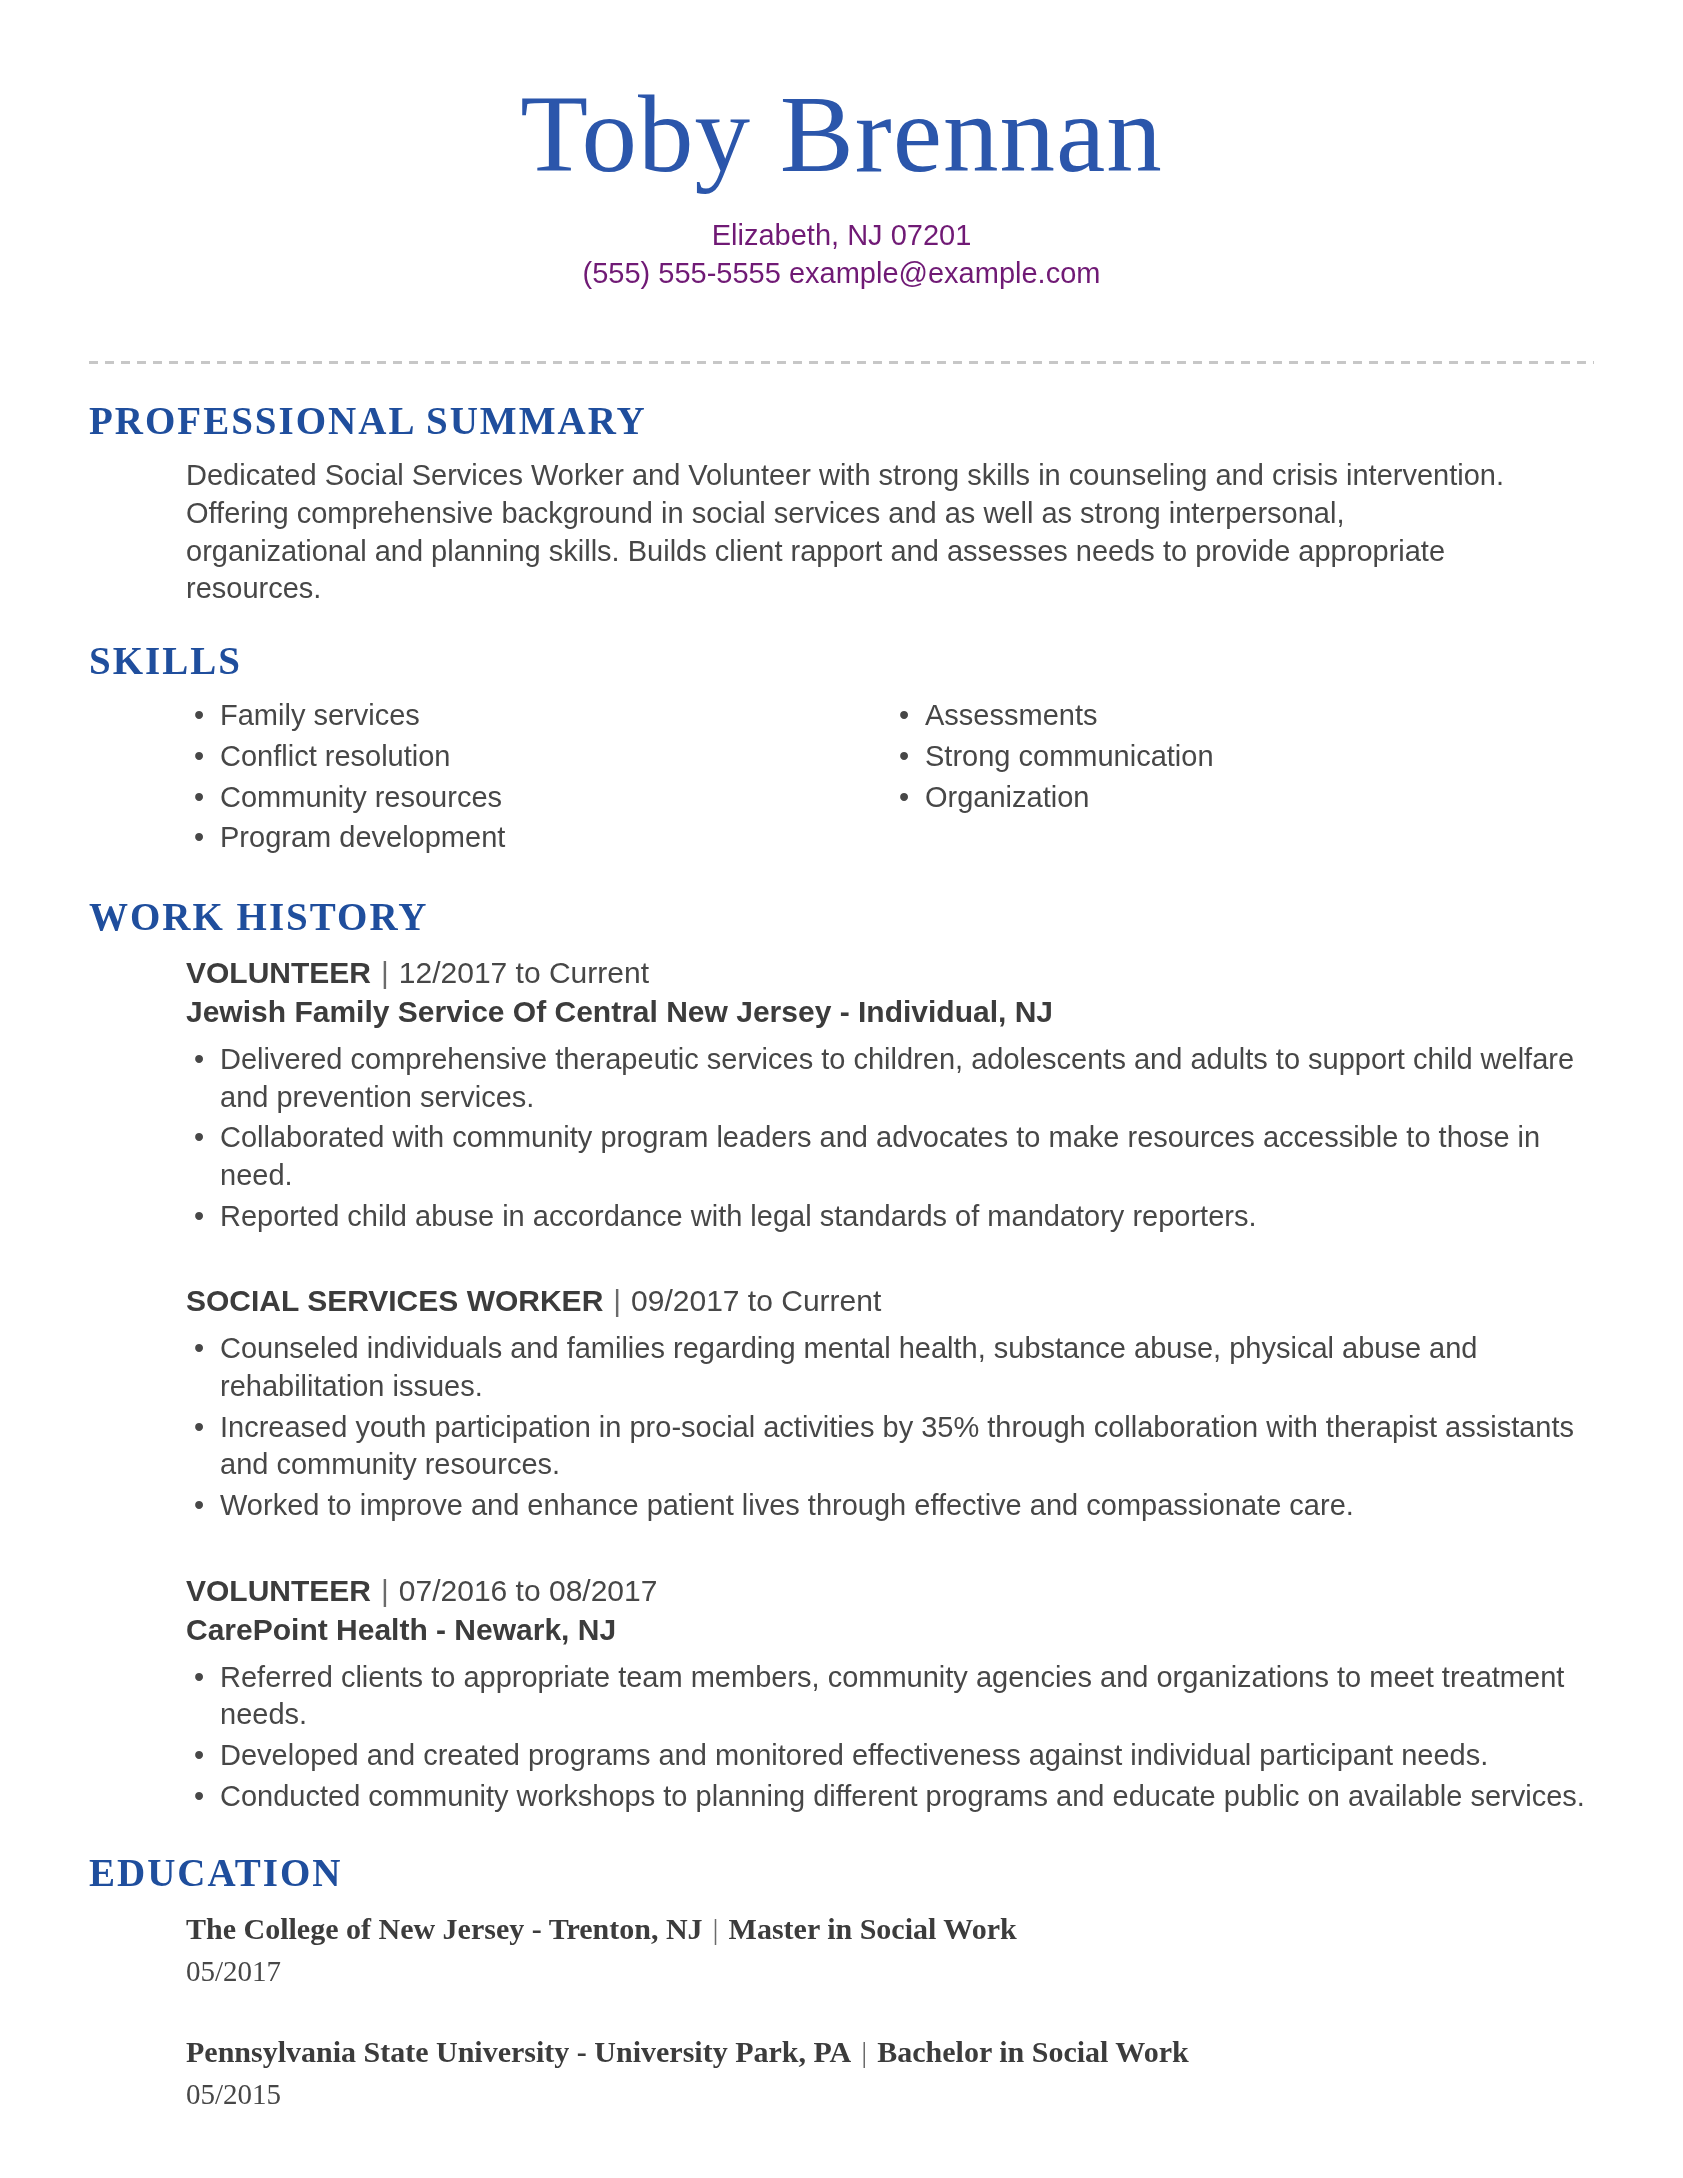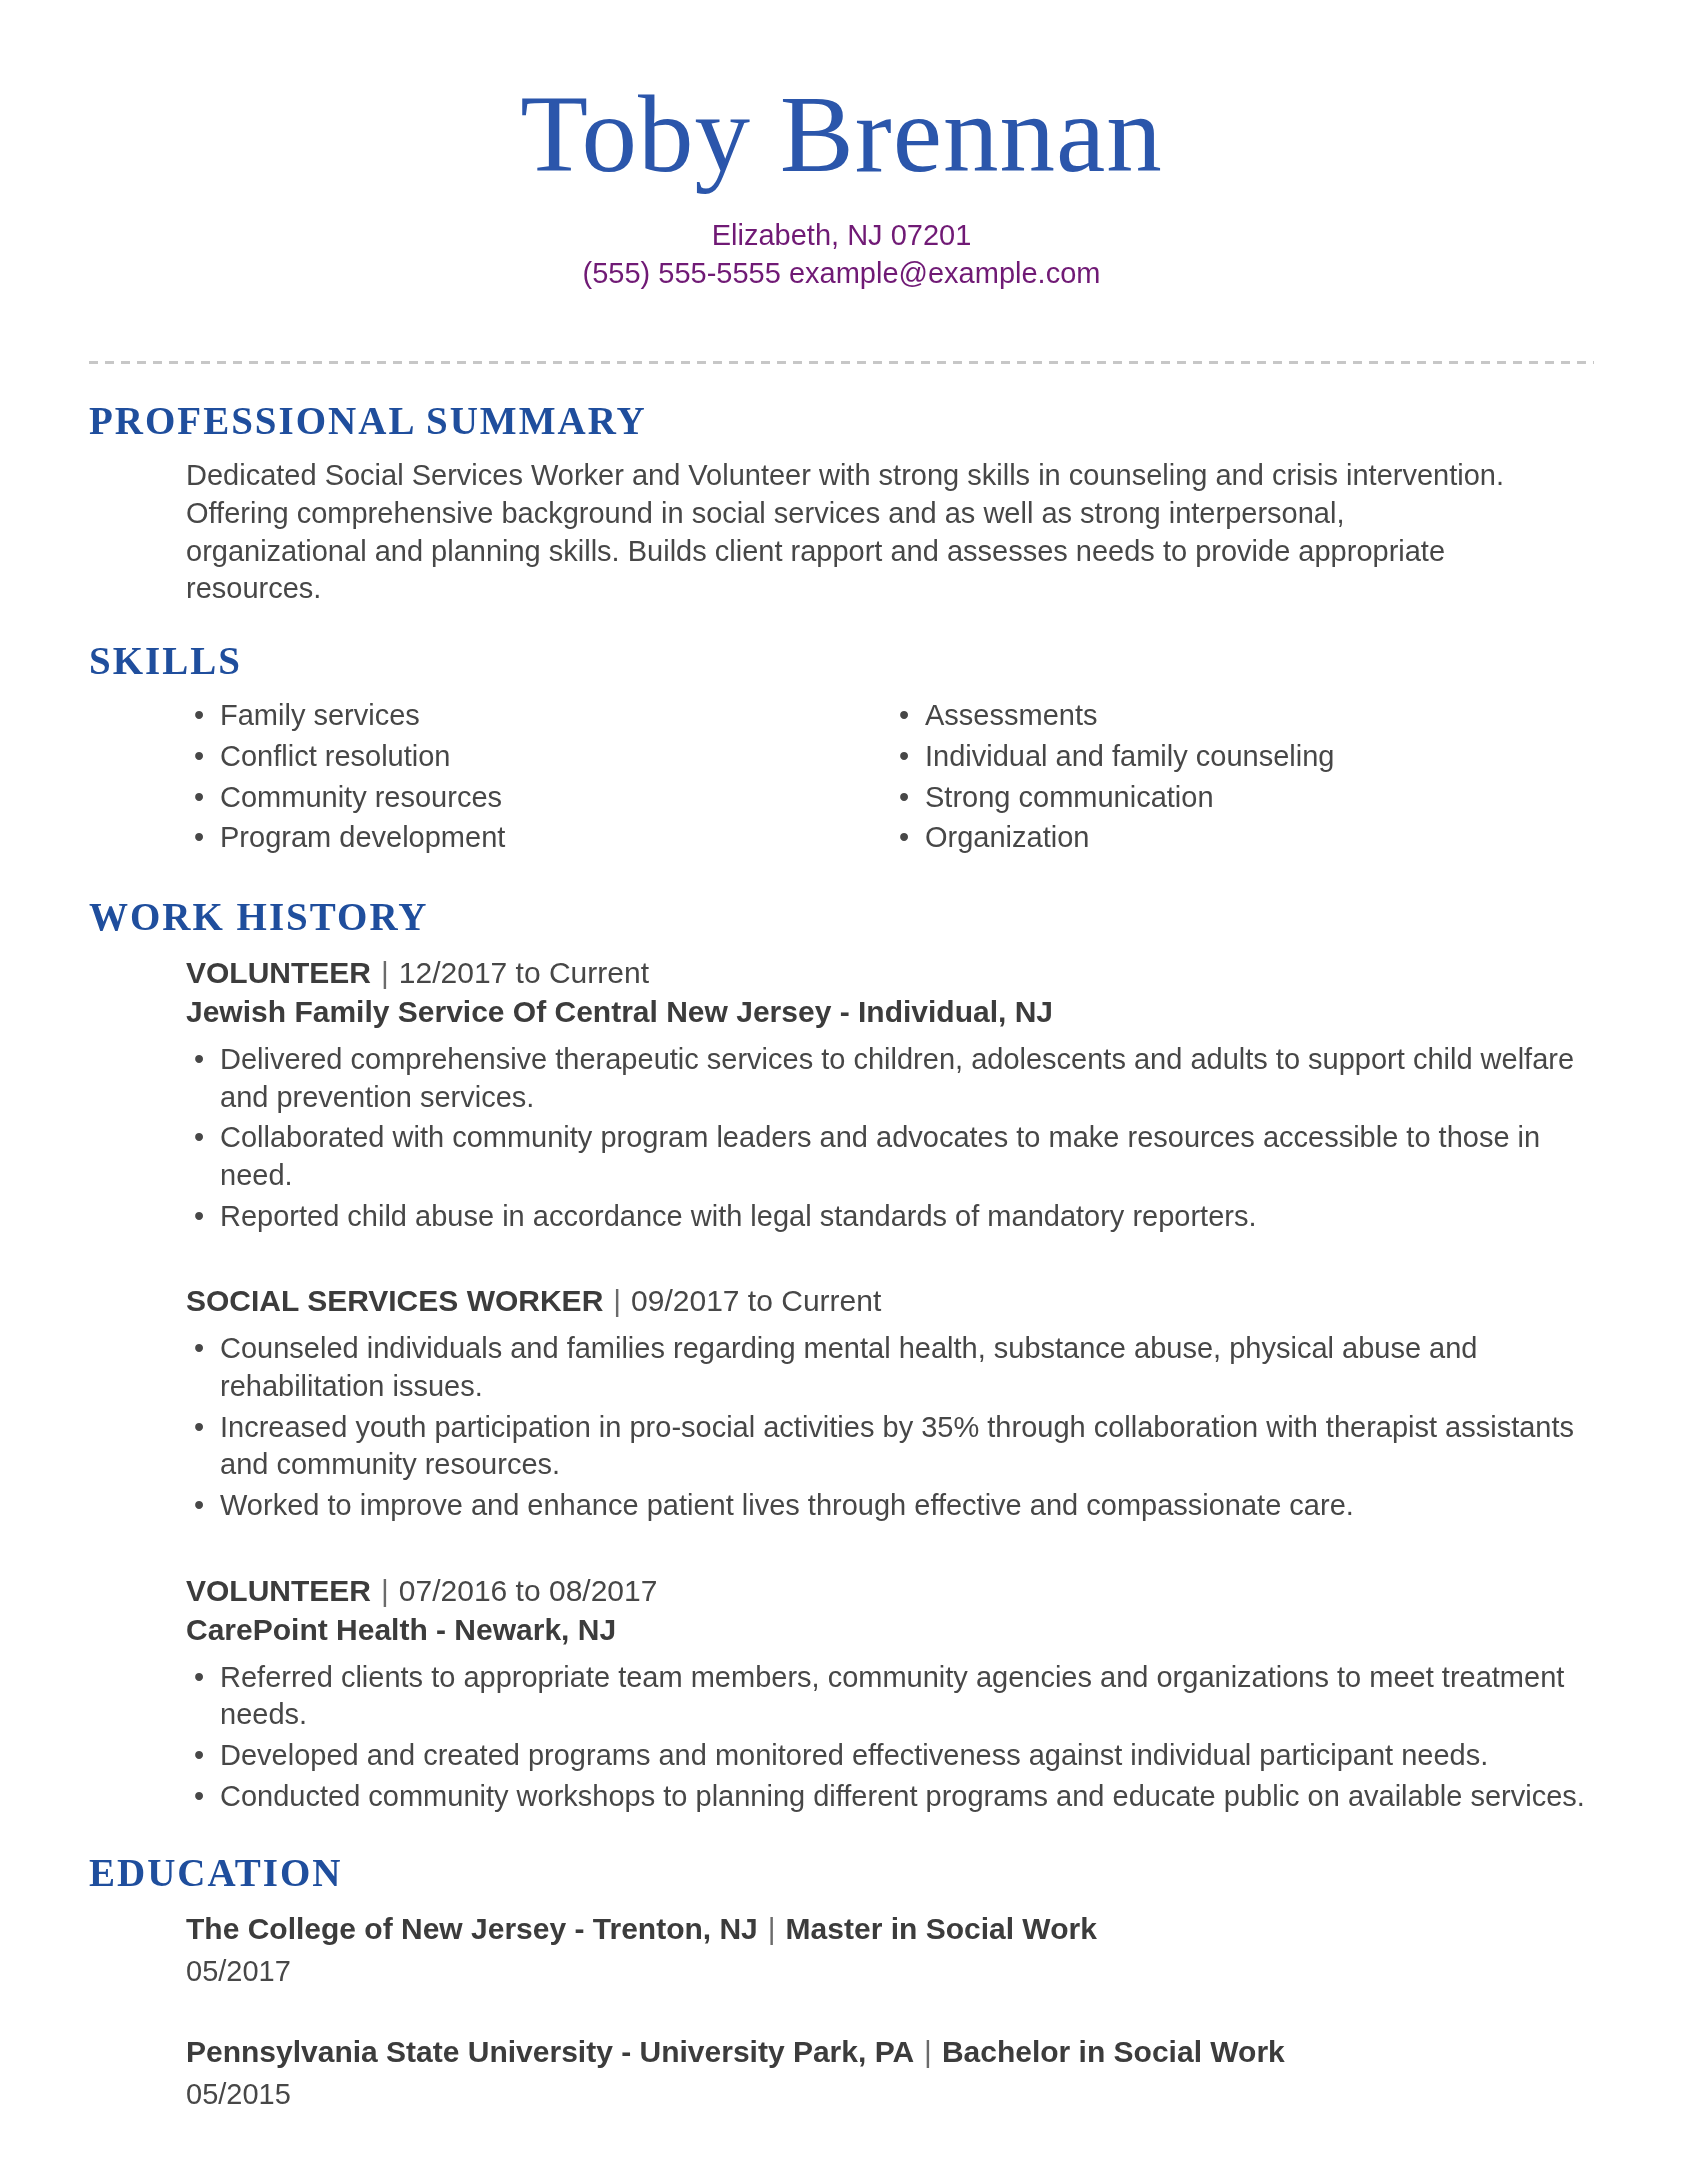--- a/index.html
+++ b/index.html
@@ -82,21 +82,21 @@
   .job { margin: 14px 0 46px 97px; }
   .job:last-of-type { margin-bottom: 0; }
   .job-titleline { font-size: 30px; line-height: 1.3; }
   .job-title { font-weight: 700; color: #3c3c3c; }
   .sep { color: #6b6b6b; padding: 0 10px; font-weight: 400; }
   .job-dates { color: #474747; }
   .job-company { font-size: 30px; font-weight: 700; color: #3c3c3c; line-height: 1.3; }
   .job .bullets { margin-top: 10px; max-width: 1426px; }
 
   
-  .edu { margin: 14px 0 42px 97px; }
+  .edu { margin: 14px 0 42px 97px; font-family: Liberation Serif, serif; }
   .edu-line { font-size: 30px; line-height: 1.3; }
   .edu-school, .edu-degree { font-weight: 700; color: #3c3c3c; }
   .edu-date { font-size: 29px; line-height: 1.3; margin-top: 5px; }
 </style>
 </head>
 <body>
 
 <div class="page">
 
   <header>
@@ -118,21 +118,20 @@
     <h2 class="sec tight">SKILLS</h2>
     <div class="skills-cols">
       <ul class="bullets">
         <li>Family services</li>
         <li>Conflict resolution</li>
         <li>Community resources</li>
         <li>Program development</li>
       </ul>
       <ul class="bullets">
         <li>Assessments</li>
-        <li>Individual and family counseling</li>
         <li>Strong communication</li>
         <li>Organization</li>
       </ul>
     </div>
   </section>
 
   <section>
     <h2 class="sec">WORK HISTORY</h2>
 
     <article class="job">

